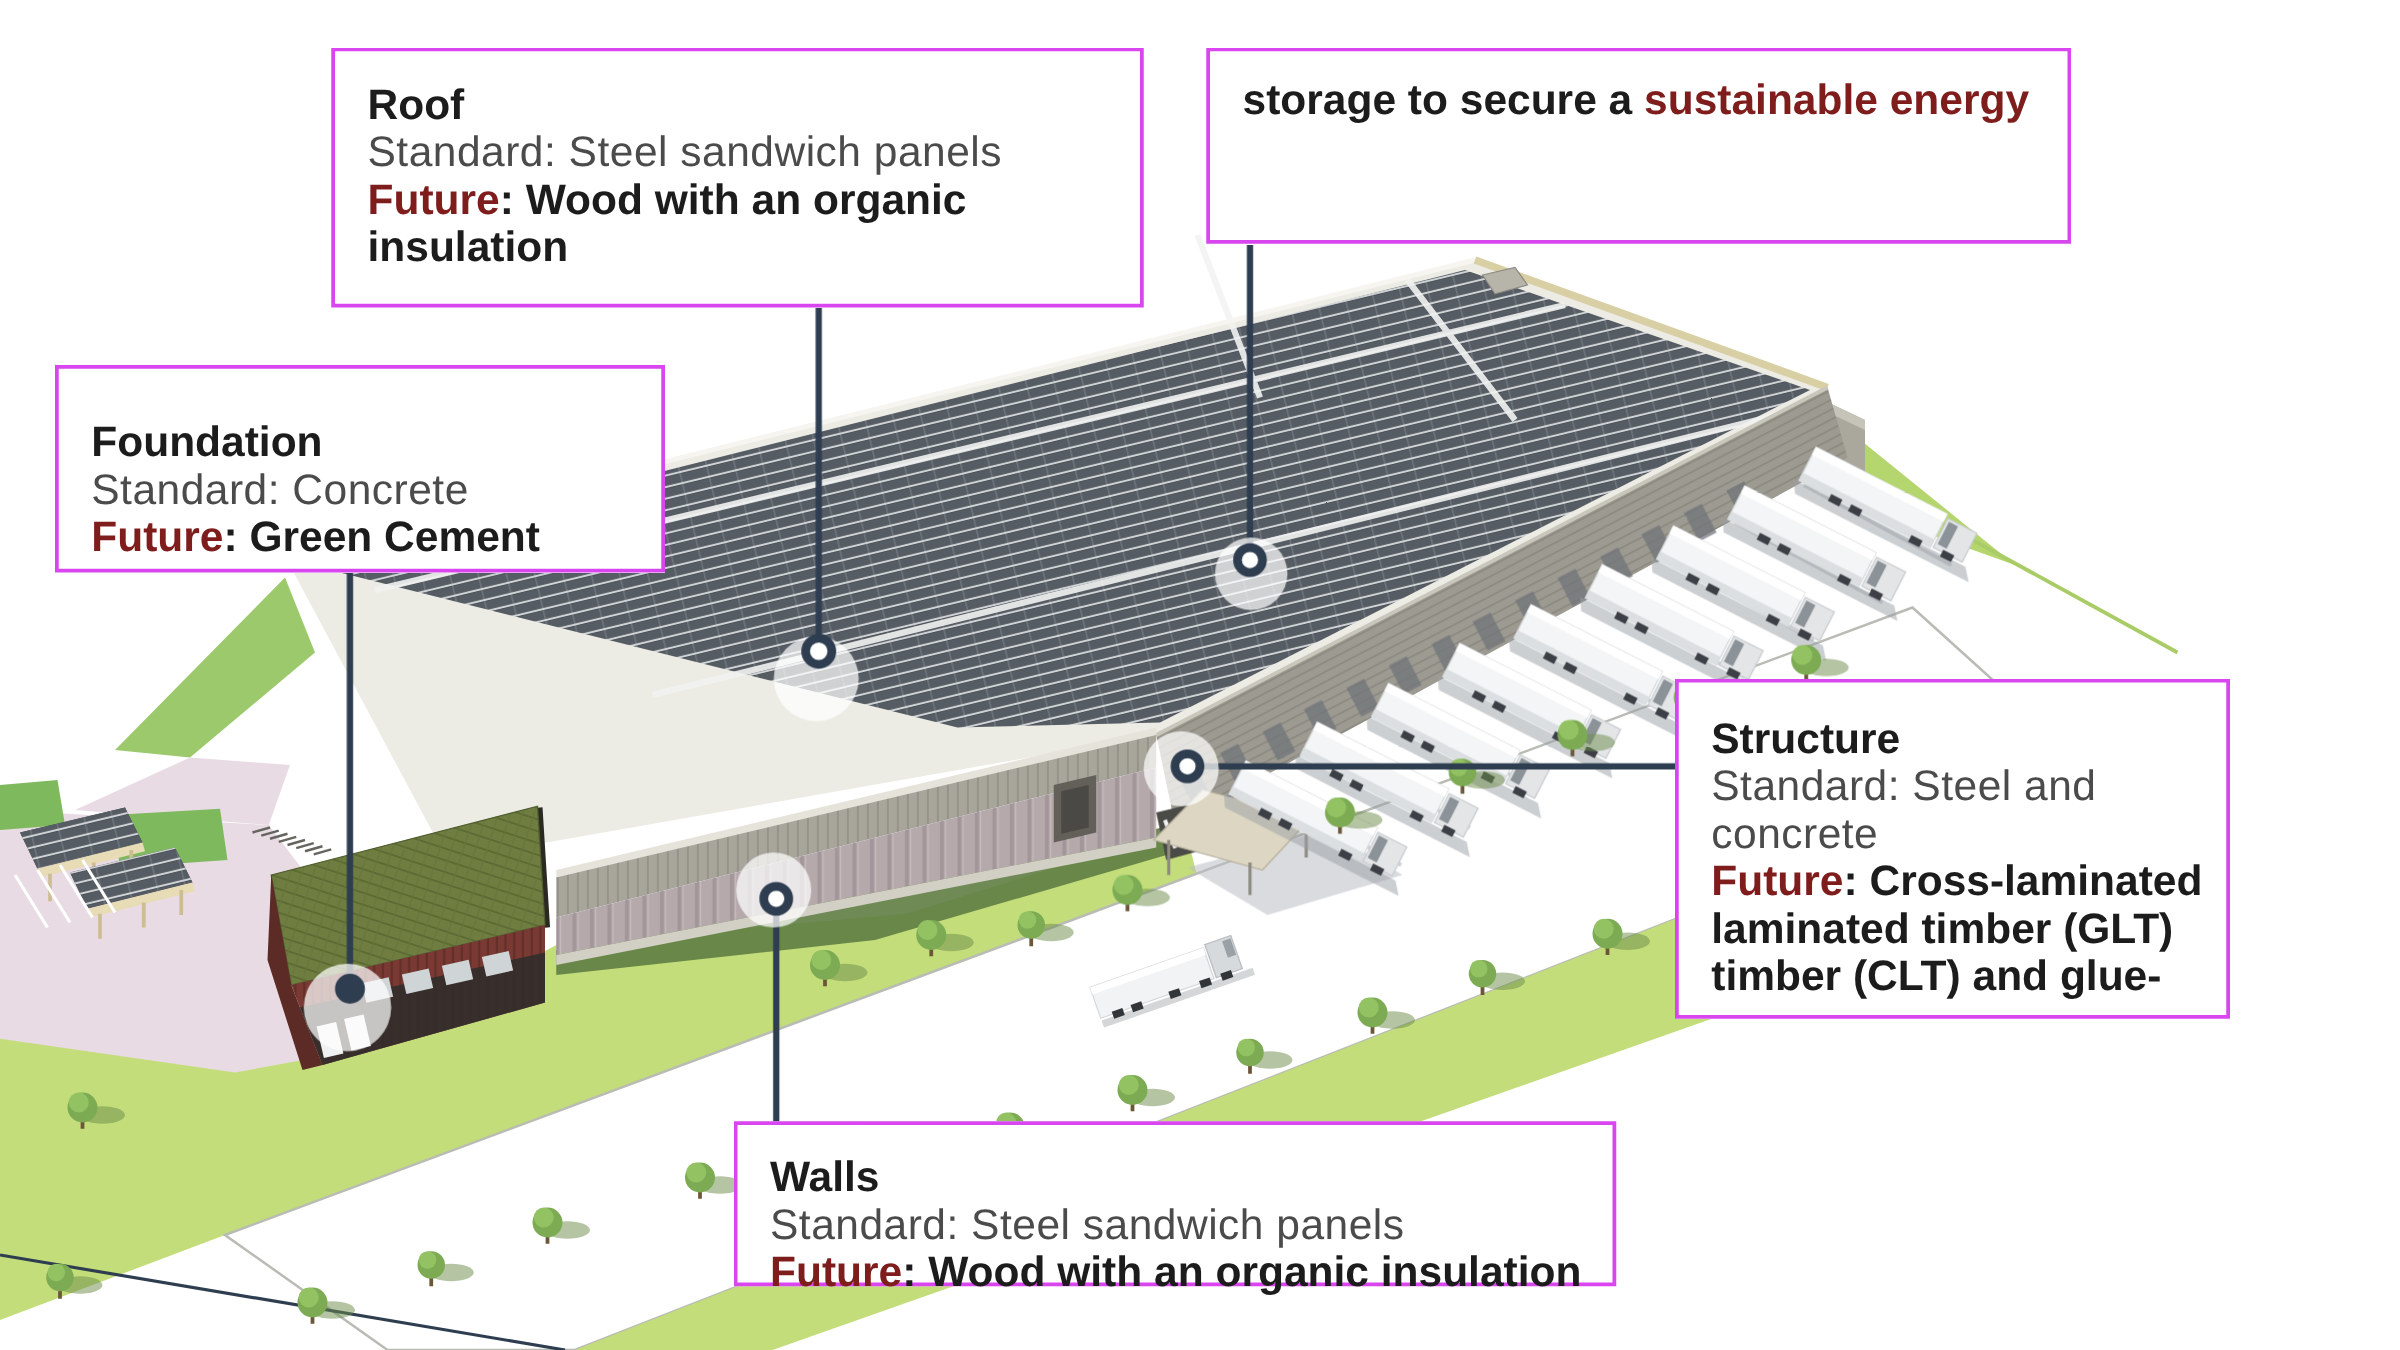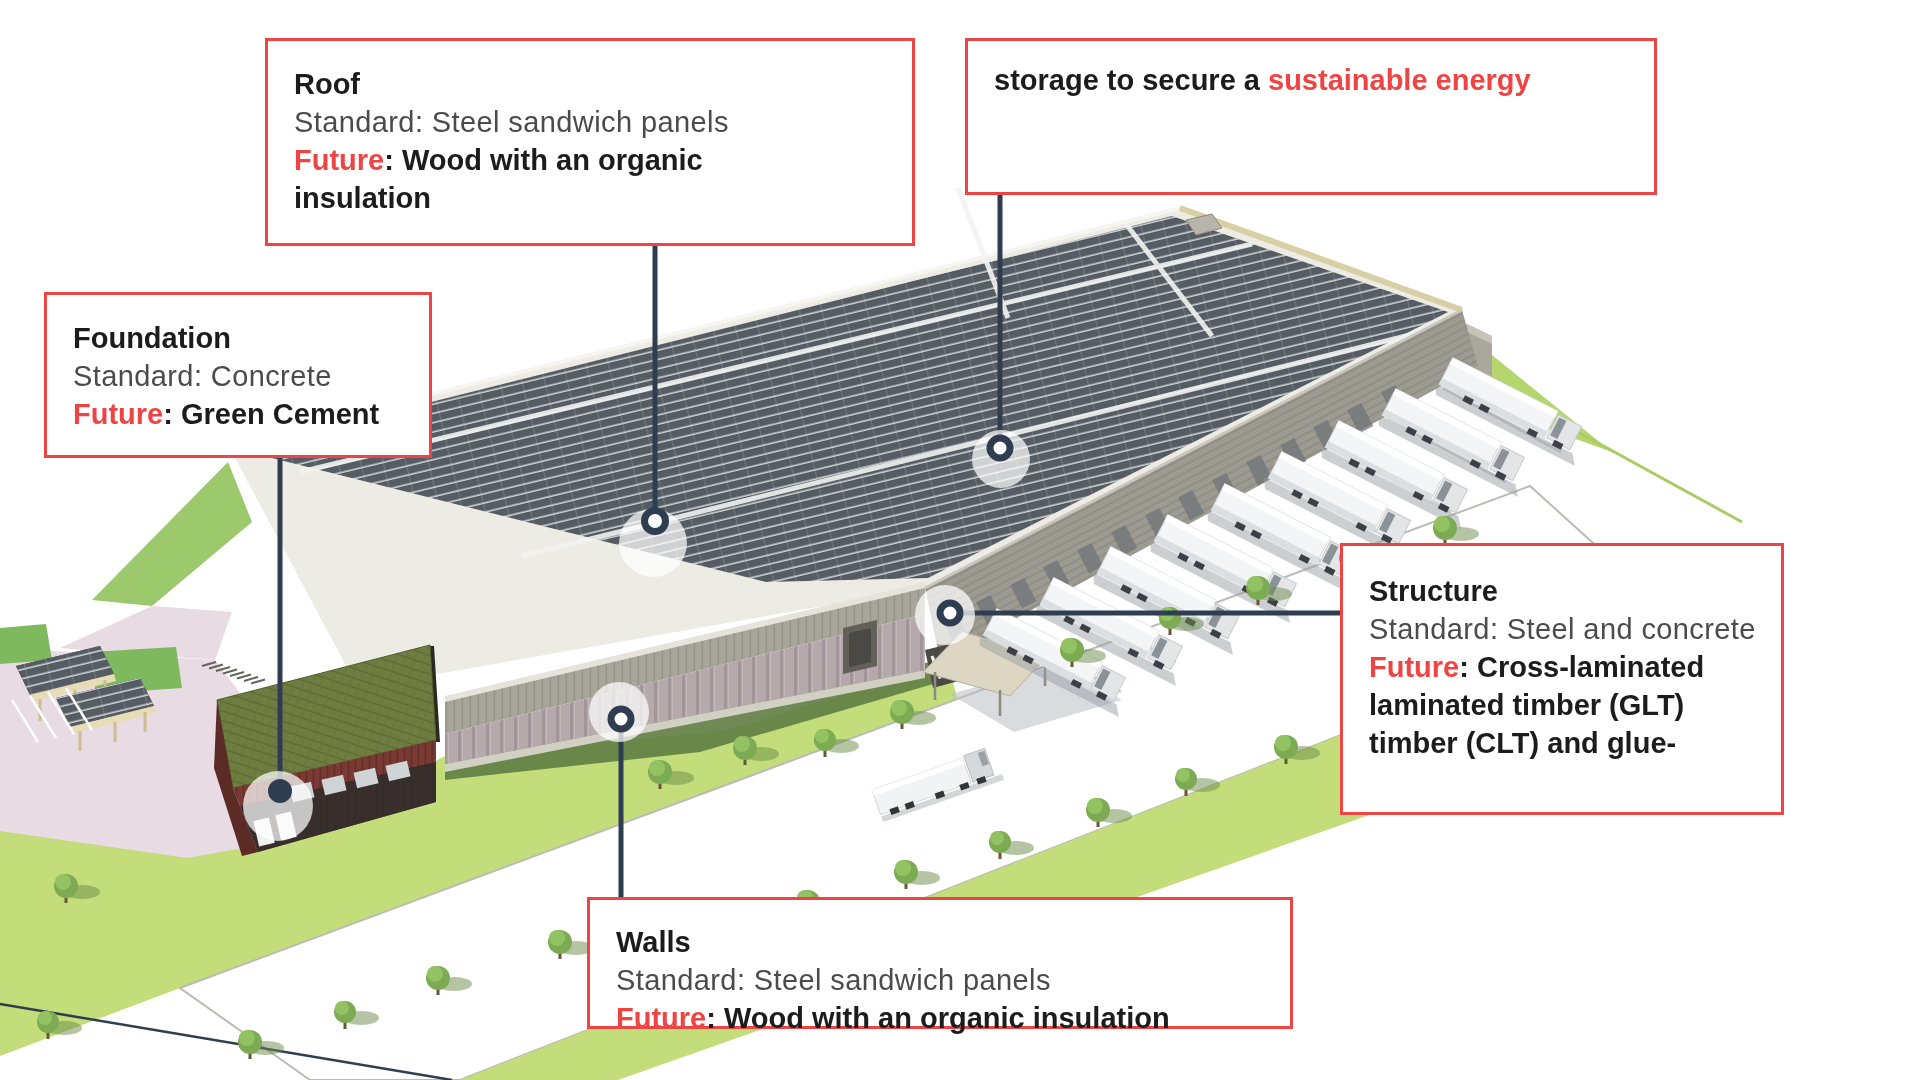--- a/index.html
+++ b/index.html
@@ -1,27 +1,27 @@
 <!DOCTYPE html>
 <html><head>
 <meta charset="utf-8">
 <style>
   html,body{margin:0;padding:0;background:#fff;}
   #stage{position:relative;width:1920px;height:1080px;background:#fff;overflow:hidden;
          font-family:"Liberation Sans","DejaVu Sans",sans-serif;}
   #scene{position:absolute;left:0;top:0;}
-  .callout{position:absolute;background:#ffffff;border:3px solid #ef4444;box-sizing:border-box;
-           font-size:29px;line-height:38px;color:#1c1c1c;padding-left:26px;padding-right:10px;}
+  .callout{position:absolute;background:#ffffff;border:3px solid #d946ef;box-sizing:border-box;
+           font-size:34px;line-height:38px;color:#1c1c1c;padding-left:26px;padding-right:10px;}
   .title{font-weight:700;color:#1c1c1c;}
   .b{font-weight:700;color:#1c1c1c;}
   .std{font-weight:400;color:#4b4b4b;letter-spacing:.4px;}
-  .green{color:#ef4444;font-weight:700;}
+  .green{color:#7f1d1d;font-weight:700;}
   #roof-box{left:265px;top:38px;width:650px;height:208px;padding-top:24px;}
   #solar-box{left:965px;top:38px;width:692px;height:157px;padding-top:20px;}
-  #foundation-box{left:44px;top:292px;width:388px;height:166px;padding-top:24px;}
+  #foundation-box{left:44px;top:292px;width:488px;height:166px;padding-top:40px;}
   #structure-box{left:1340px;top:543px;width:444px;height:272px;padding-top:26px;}
   #walls-box{left:587px;top:897px;width:706px;height:132px;padding-top:23px;}
 </style>
 </head>
 <body>
 
 <div id="stage">
 
 <svg id="scene" width="1920" height="1080" viewBox="0 0 1920 1080">
   <defs>

